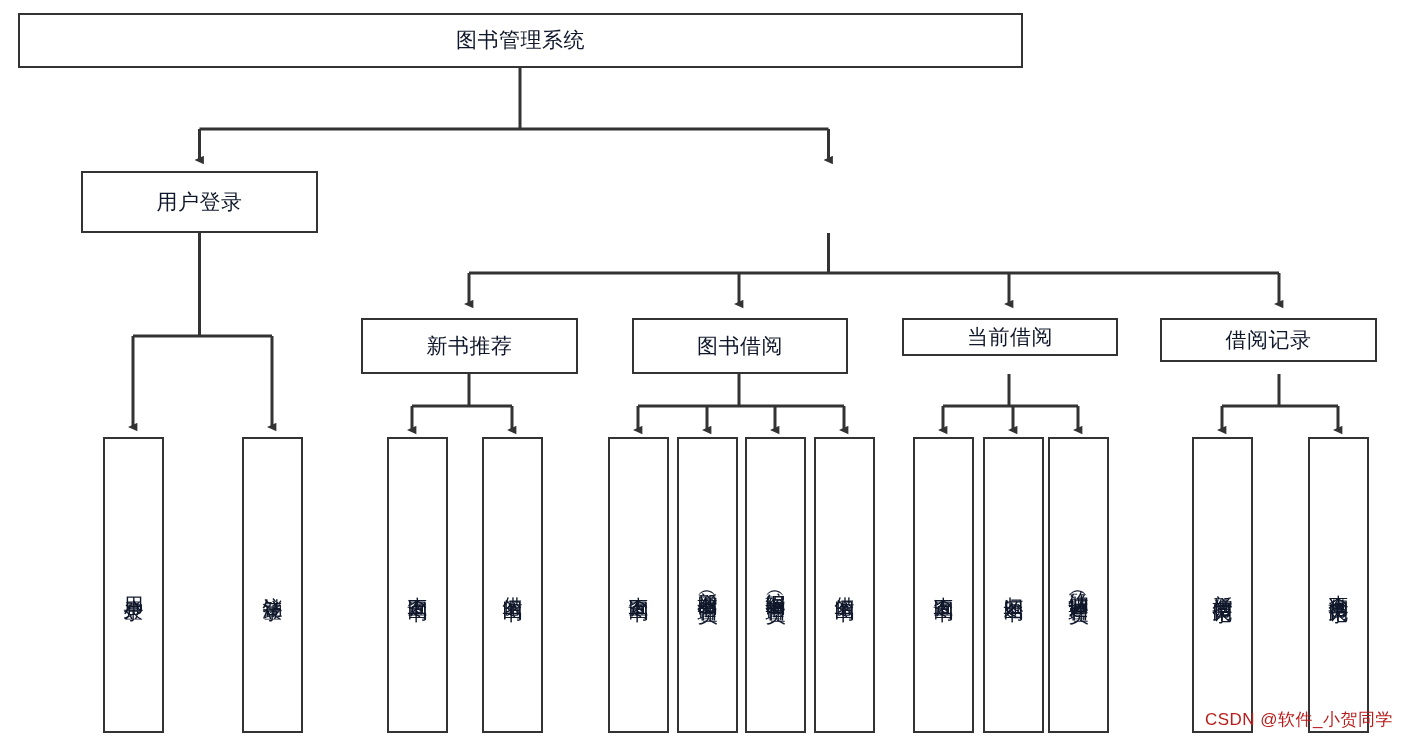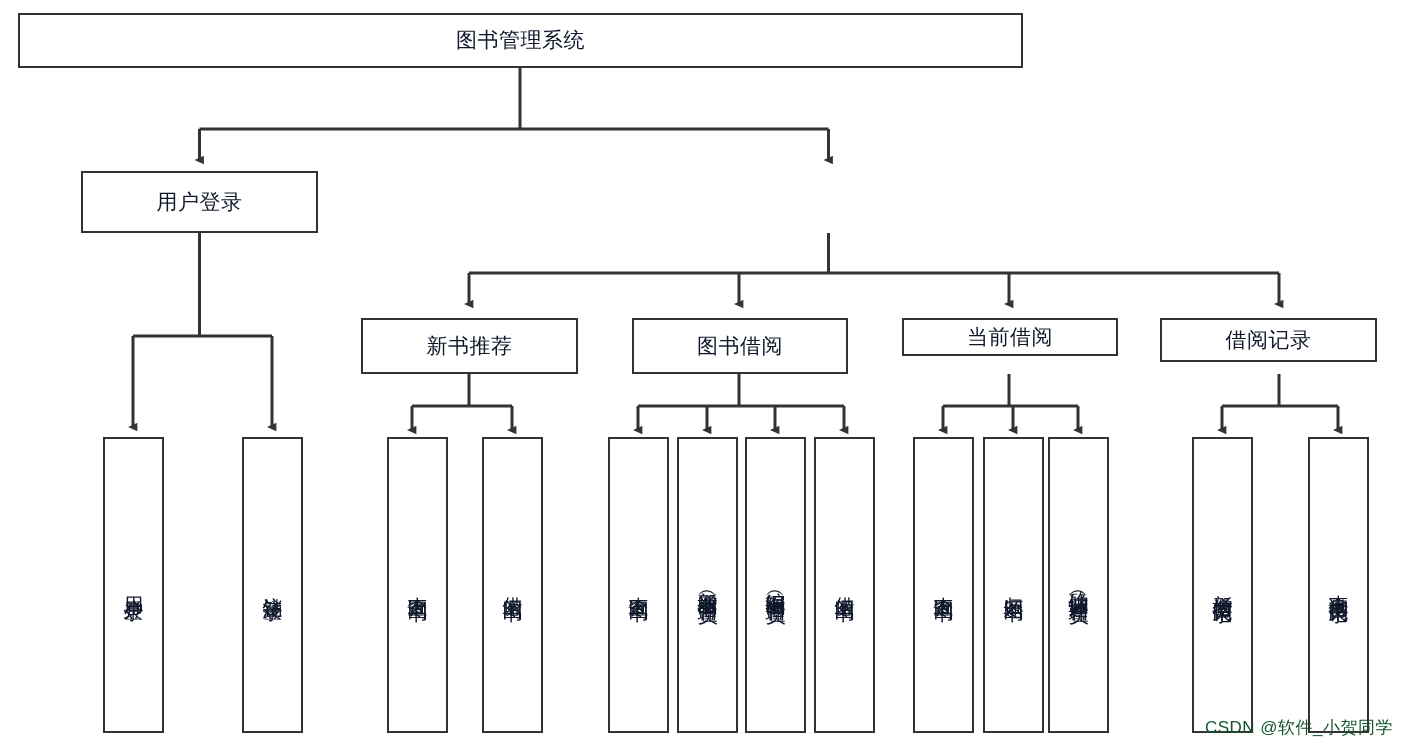--- a/index.html
+++ b/index.html
@@ -46,23 +46,23 @@
     writing-mode: vertical-rl;
     text-orientation: upright;
     font-size: 20px;
     line-height: 1.45;
     letter-spacing: 2px;
     white-space: normal;
   }
   #watermark {
     position: absolute;
     right: 12px;
-    bottom: 8px;
+    bottom: 16px;
     font-size: 17px;
-    color: #14532d;
+    color: #b91c1c;
     letter-spacing: 0.5px;
     user-select: none;
     pointer-events: none;
   }
 </style>
 </head>
 <body>
 
 <div id="diagram-root">
 

